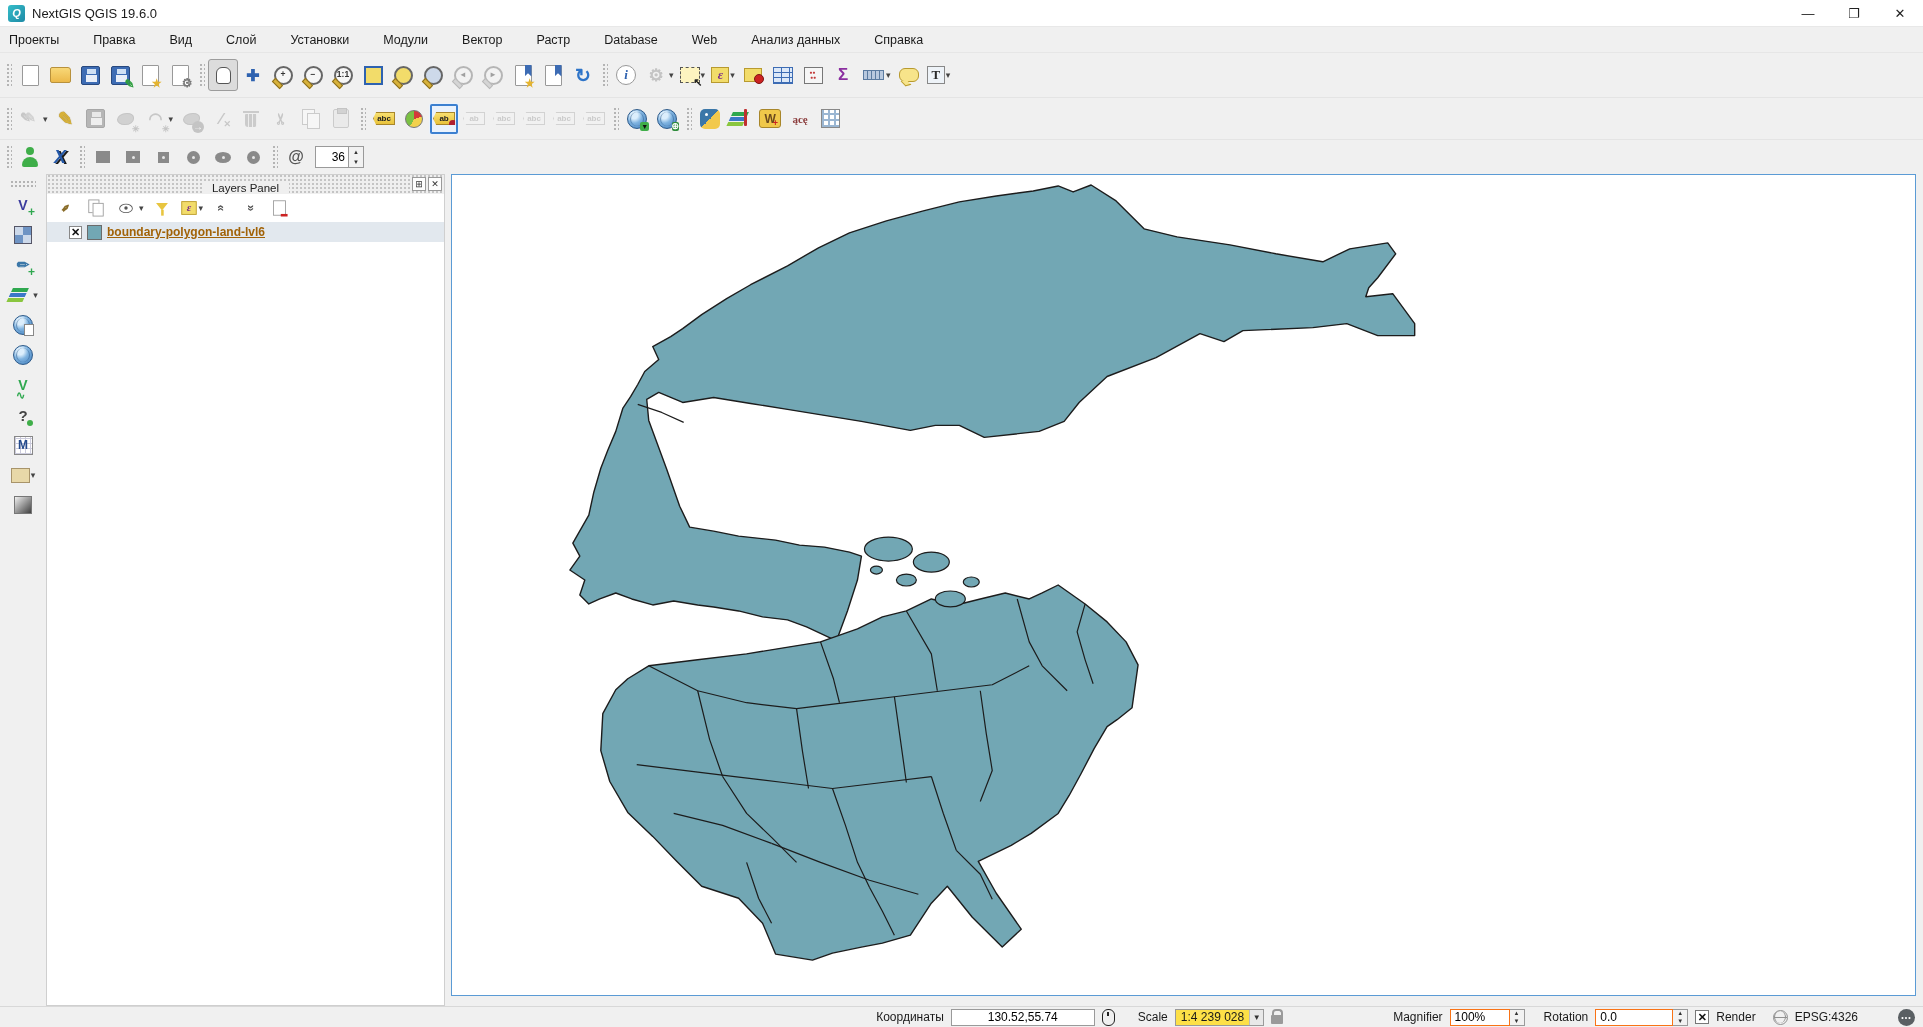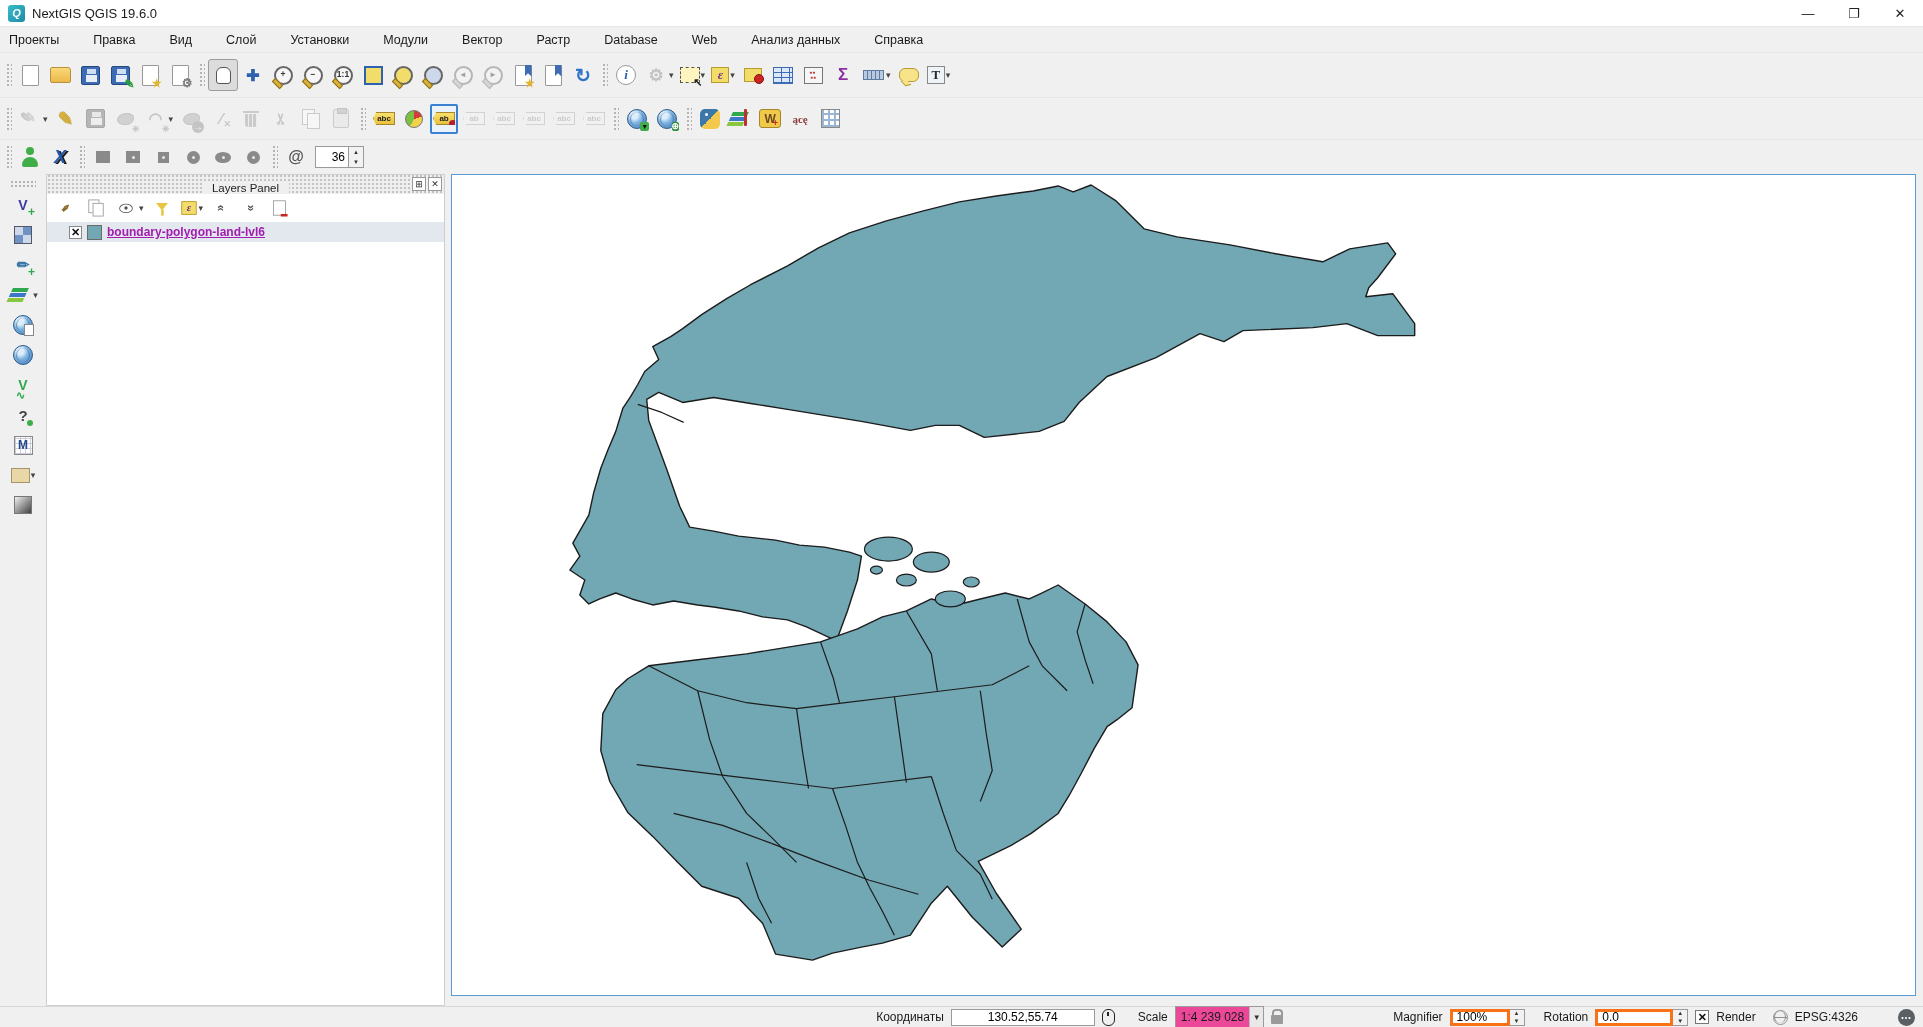--- a/index.html
+++ b/index.html
@@ -174,41 +174,41 @@
   .pbtn{width:14px;height:14px;border:1px solid #9a9a9a;background:#fdfdfd;font-size:9px;line-height:1;
     display:flex;align-items:center;justify-content:center;color:#333;padding:0;}
   .paneltb{height:28px;display:flex;align-items:center;padding-left:4px;gap:0;background:#fff;}
   .paneltb .tb{height:24px;min-width:26px;}
   .paneltb .ic{transform:scale(.85);}
   .layertree{flex:1;}
   .layerrow{height:20px;display:flex;align-items:center;gap:5px;padding-left:22px;background:#e2e8ee;}
   .cb{width:13px;height:13px;background:#fff;border:1px solid #888;display:flex;align-items:center;justify-content:center;
     font-size:11px;font-weight:bold;color:#111;line-height:1;}
   .swatch{width:15px;height:15px;border:1px solid #6b6b6b;}
-  .layername{font-size:12px;font-weight:bold;text-decoration:underline;color:#a21caf;}
+  .layername{font-size:12px;font-weight:bold;text-decoration:underline;color:#a16207;}
 
   .canvaswrap{margin-left:6px;margin-top:0;width:1465px;height:822px;background:#fff;border:1px solid #5b9bd5;flex:none;}
   .canvaswrap svg{display:block;}
 
   
   .status{height:21px;background:#f0f0f0;border-top:1px solid #d8d8d8;display:flex;align-items:center;
     padding:0 8px;font-size:12px;color:#1a1a1a;gap:7px;}
   .status .sp{flex:1;}
   .sinput{height:17px;border:1px solid #9a9a9a;background:#fff;text-align:center;font-size:12px;font-family:"Liberation Sans",sans-serif;}
   .coordinput{width:144px;}
-  .combo{display:flex;align-items:center;height:23px;border:1px solid #9a9a9a;background:#ec4899;}
+  .combo{display:flex;align-items:center;height:17px;border:1px solid #9a9a9a;background:#fde047;}
   .combo .val{padding:0 5px;font-size:12px;white-space:nowrap;}
   .combo .cdd{width:14px;height:100%;background:#e8e8e8;border-left:1px solid #bcbcbc;font-size:8px;
     display:flex;align-items:center;justify-content:center;color:#333;}
   .mouseic{width:13px;height:17px;border:1.6px solid #222;border-radius:6px;position:relative;}
   .mouseic::before{content:'';position:absolute;top:2px;left:4.5px;width:1.6px;height:4px;background:#222;}
   .lockic{width:12px;height:9px;background:#9a9a9a;border-radius:1px;position:relative;margin-top:5px;}
   .lockic::before{content:'';position:absolute;top:-6px;left:1px;width:7px;height:7px;border:2px solid #9a9a9a;border-bottom:none;border-radius:4px 4px 0 0;}
   .spinwrap{display:flex;align-items:stretch;height:17px;}
-  .spinwrap input{border:3px solid #f97316;font-size:12px;padding-left:4px;font-family:"Liberation Sans",sans-serif;}
+  .spinwrap input{border:1px solid #f97316;font-size:12px;padding-left:4px;font-family:"Liberation Sans",sans-serif;}
   .magin{width:60px;}.rotin{width:78px;}
   .rcb{width:14px;height:14px;background:#fff;border:1px solid #777;display:flex;align-items:center;justify-content:center;
     font-size:11px;font-weight:bold;color:#111;line-height:1;}
   .crsglobe{width:15px;height:15px;border-radius:50%;border:1.6px solid #909090;position:relative;}
   .crsglobe::before{content:'';position:absolute;inset:0.5px;border-radius:50%;border-left:1.2px solid #909090;border-right:1.2px solid #909090;}
   .crsglobe::after{content:'';position:absolute;left:0;right:0;top:50%;height:1.2px;background:#909090;}
   .msgic{width:17px;height:17px;border-radius:50%;background:#5a5f63;color:#fff;display:flex;align-items:center;justify-content:center;}
   .msgic::before{content:'•••';font-size:7px;letter-spacing:1px;}
 </style>
 </head>

